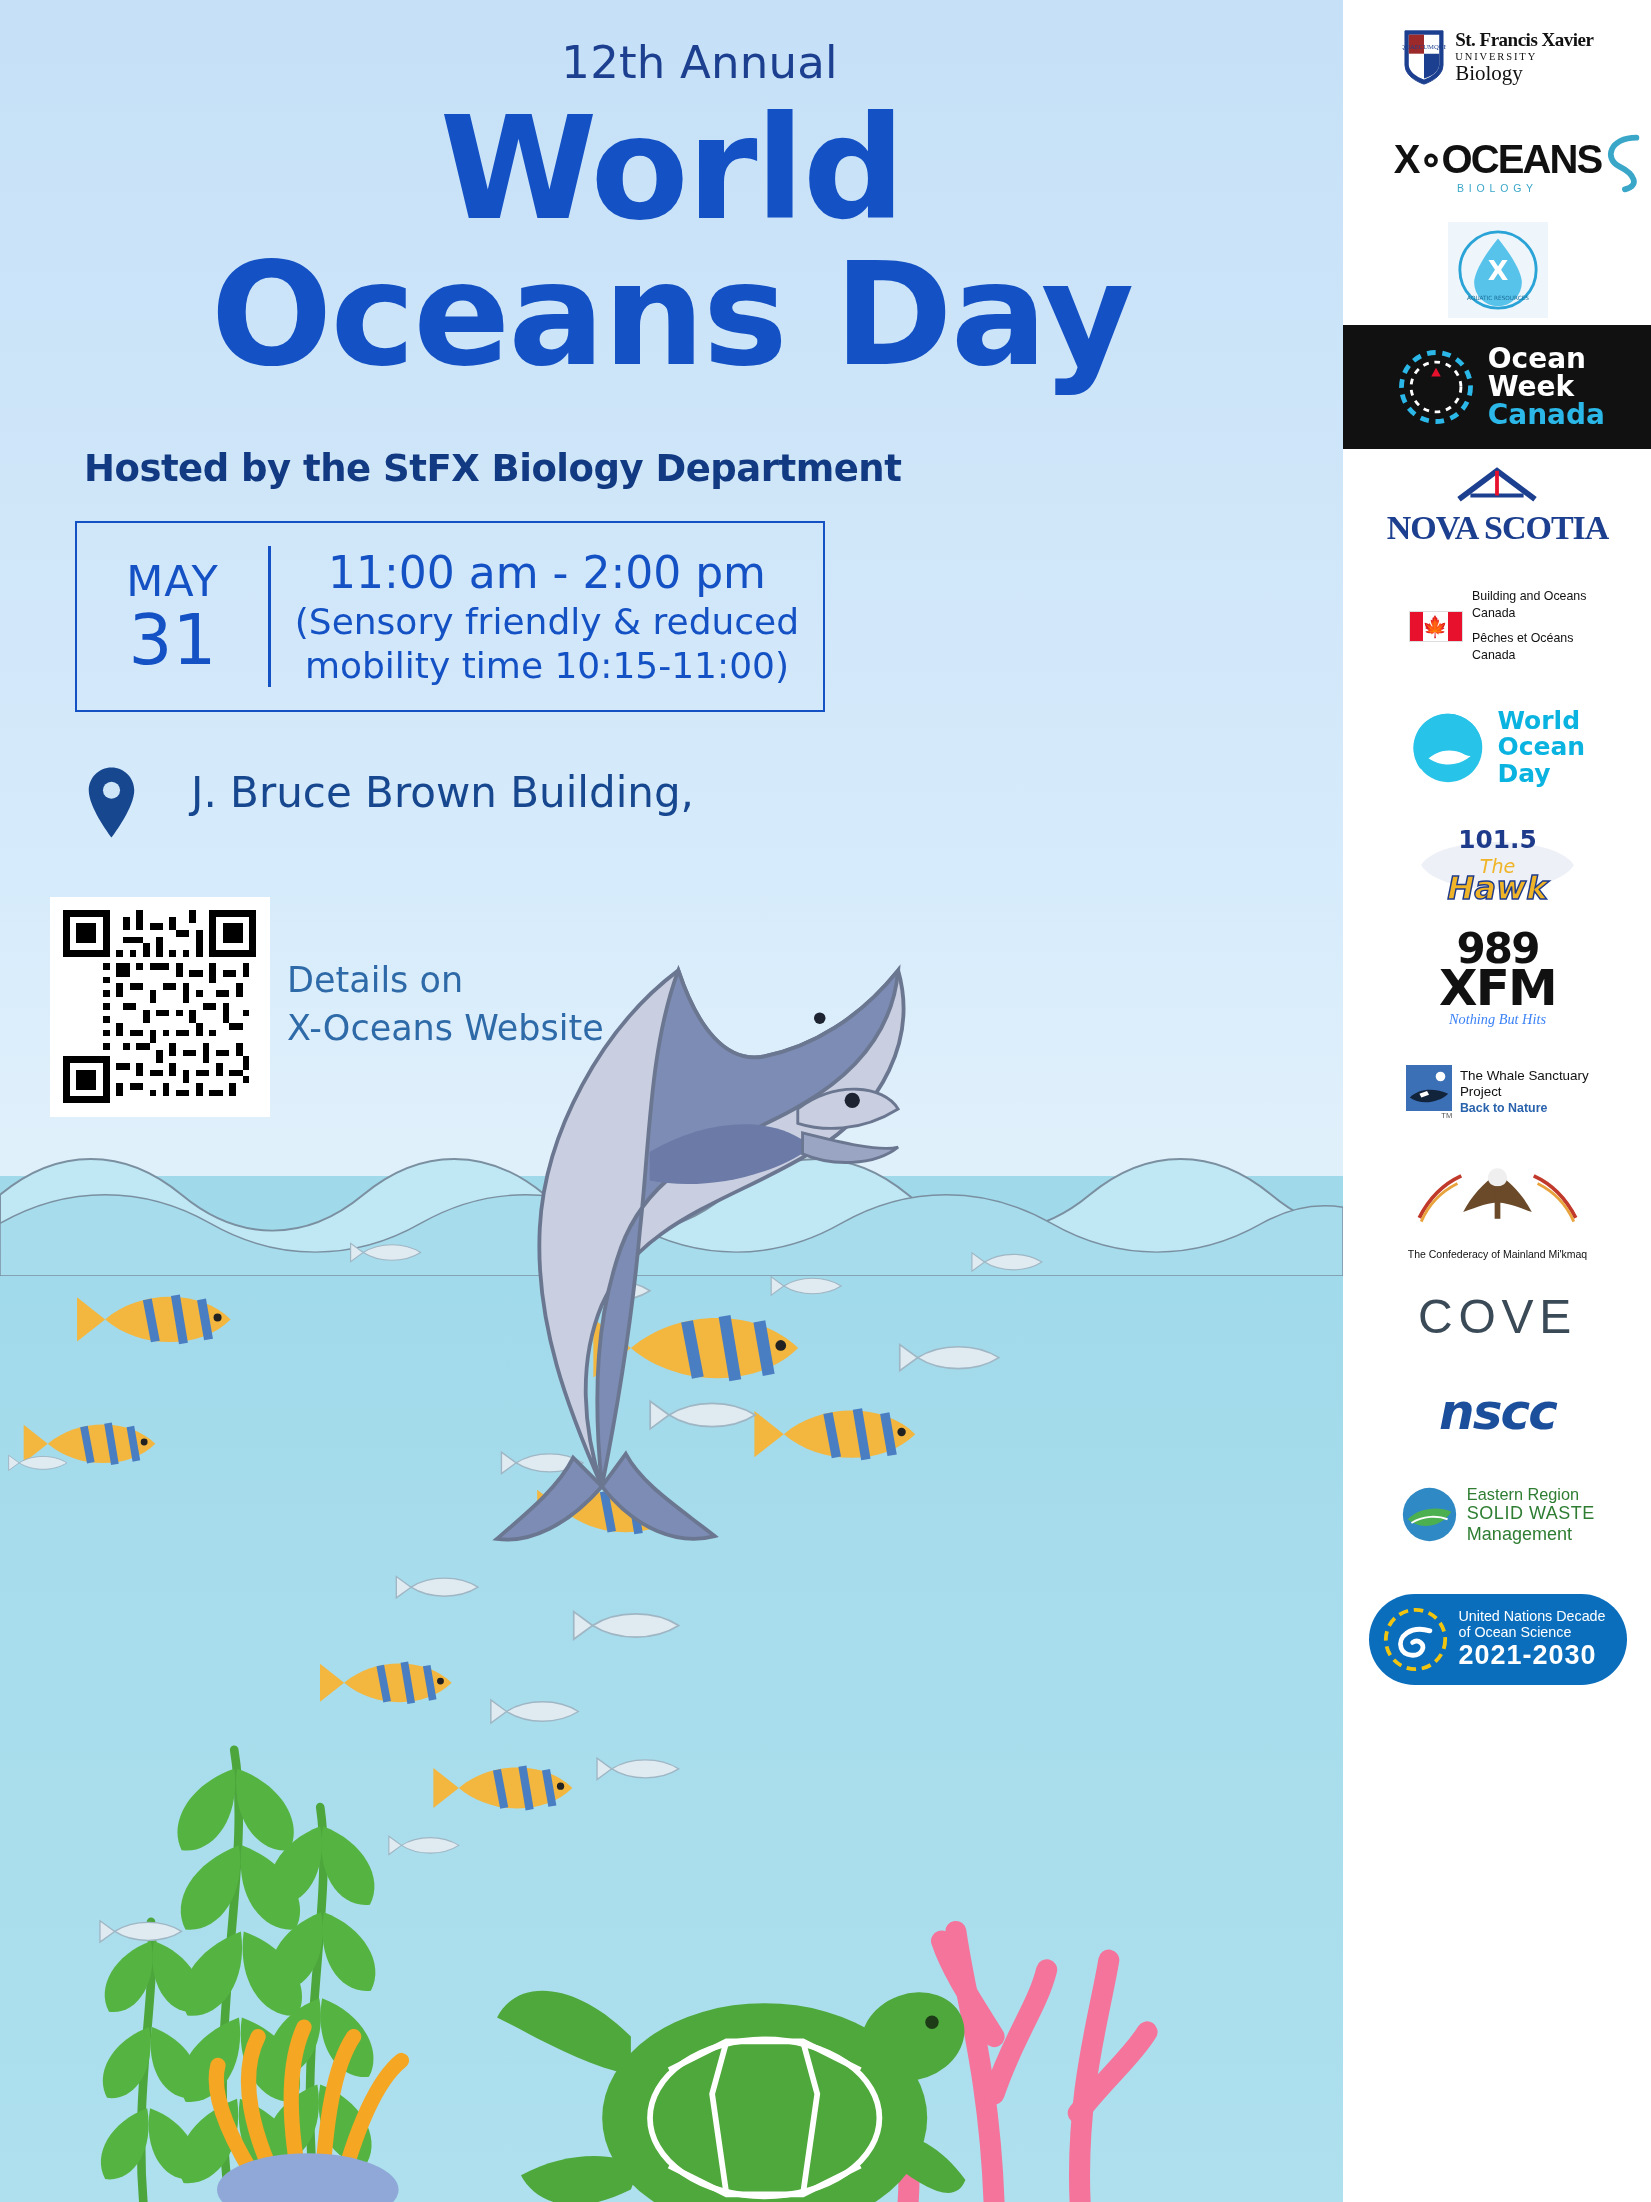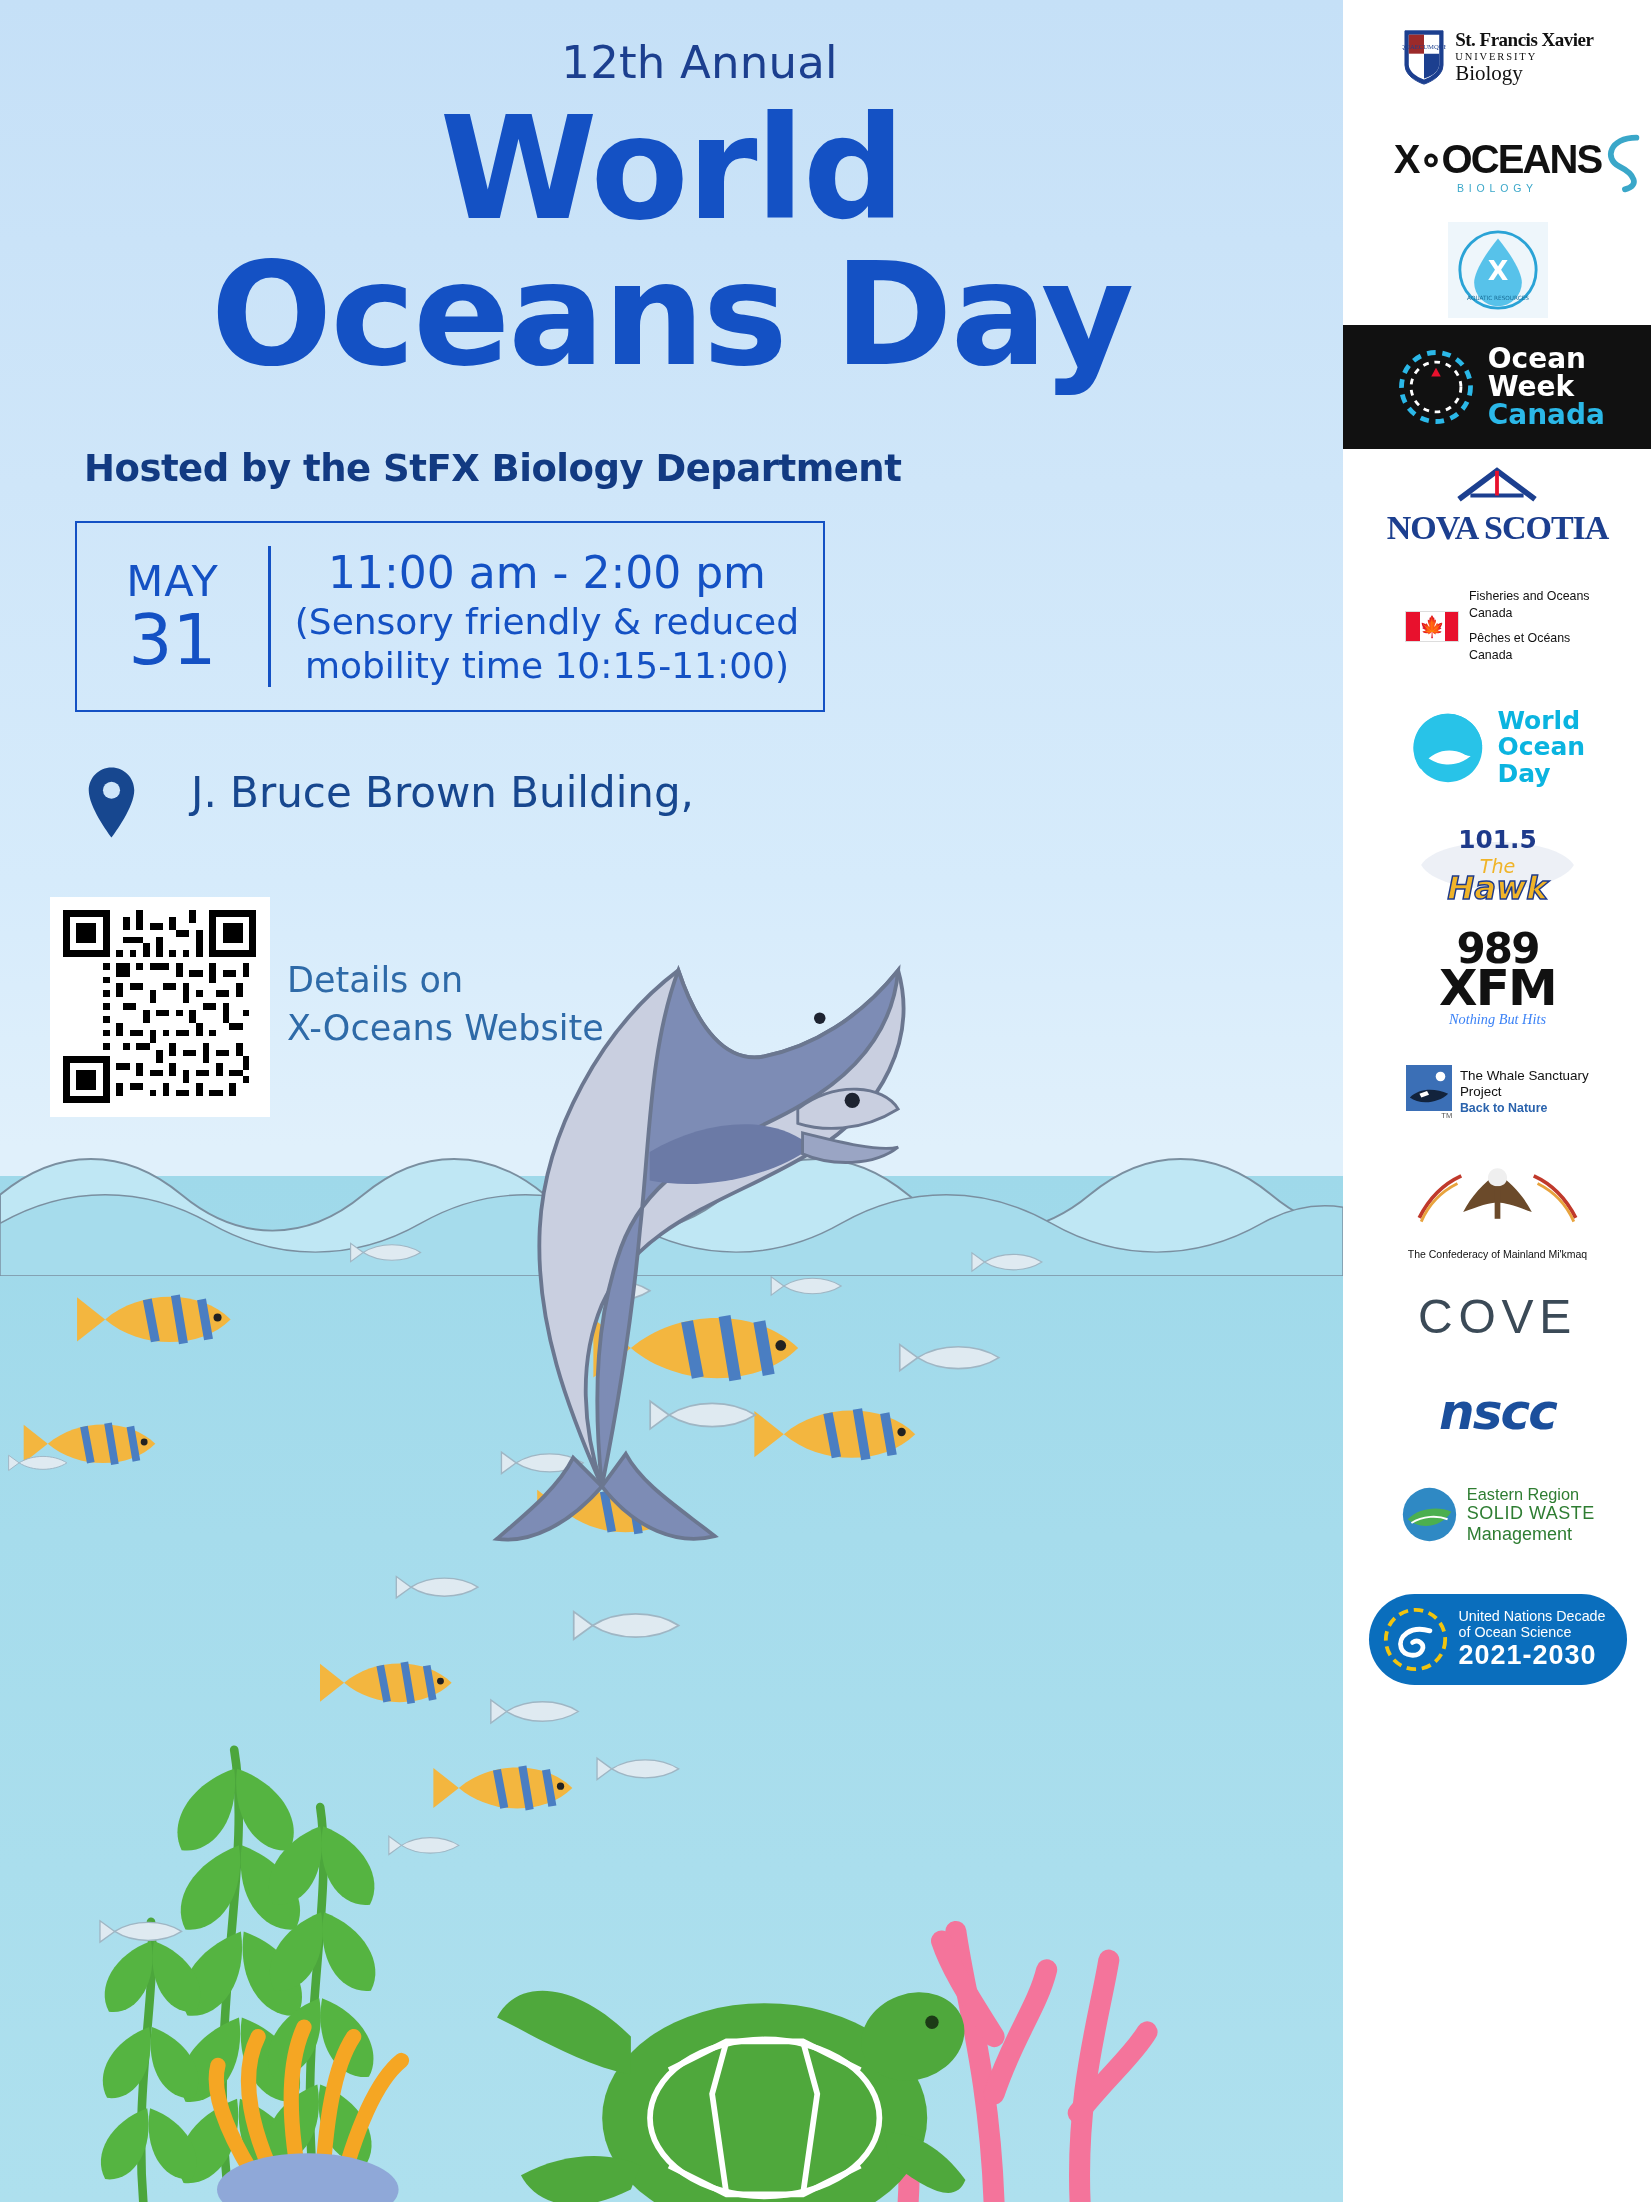--- a/index.html
+++ b/index.html
@@ -667,21 +667,21 @@
     </div>
 
     <div class="sp dfo">
       <div class="dfo-row">
         <div class="flag">
           <div class="bar bl"></div>
             <div class="bar br"></div>
           <div class="leaf">🍁</div>
         </div>
         <div class="dfo-txt">
-          <div>Fisheries and Oceans</div>
+          <div>Building and Oceans</div>
           <div>Canada</div>
           <span class="gap"></span>
           <div>Pêches et Océans</div>
           <div>Canada</div>
         </div>
       </div>
     </div>
 
     <div class="sp wod">
       <div class="wod-row">

